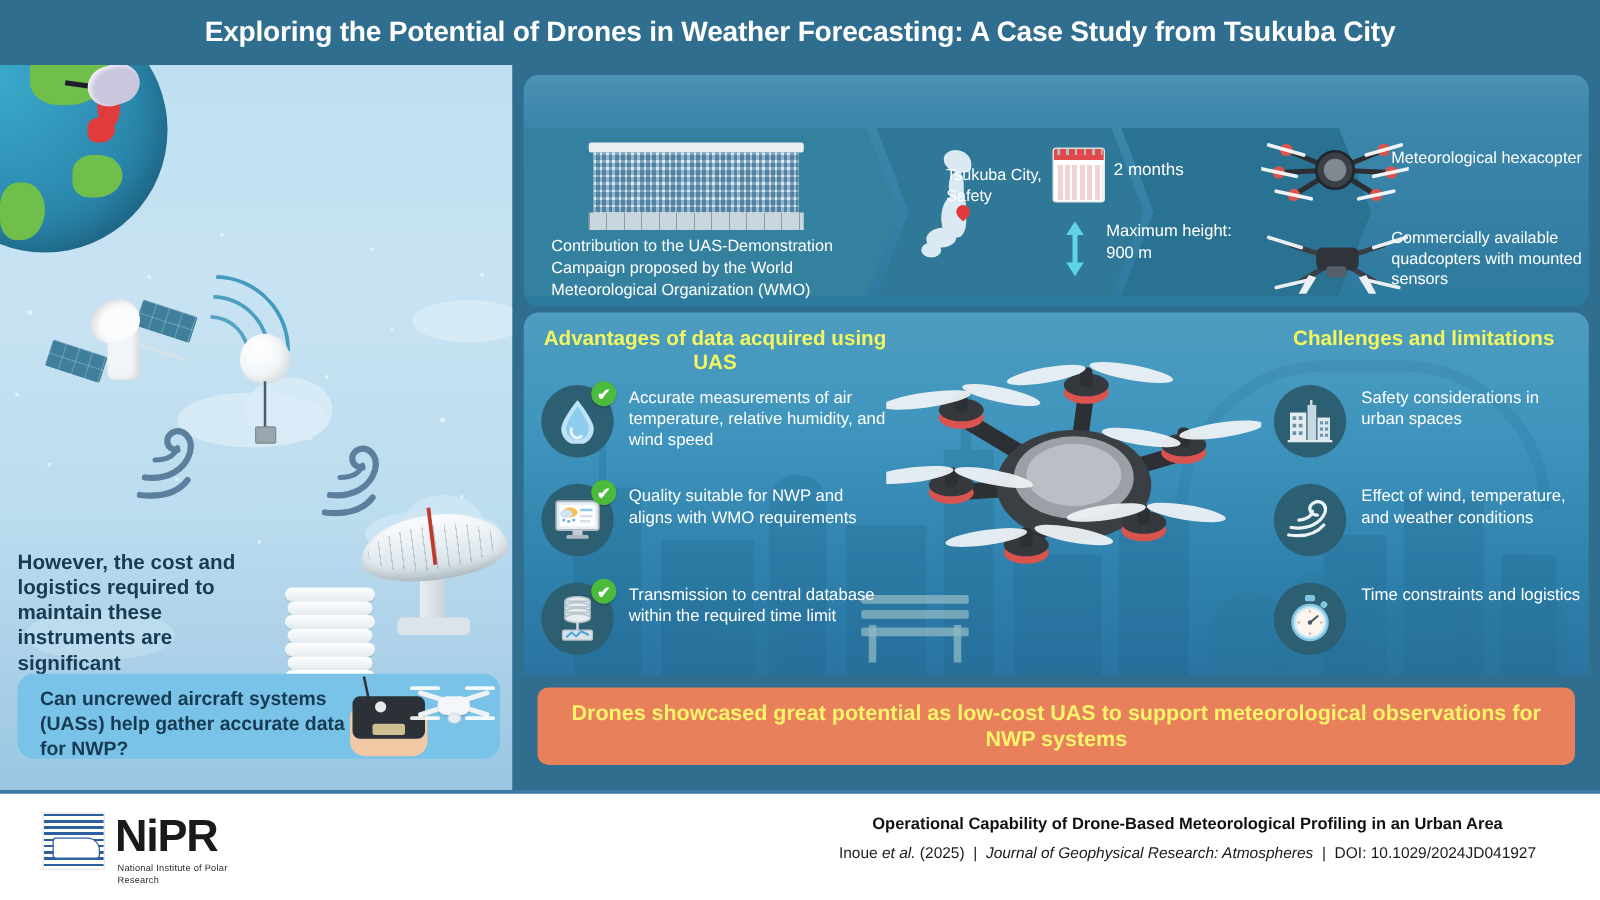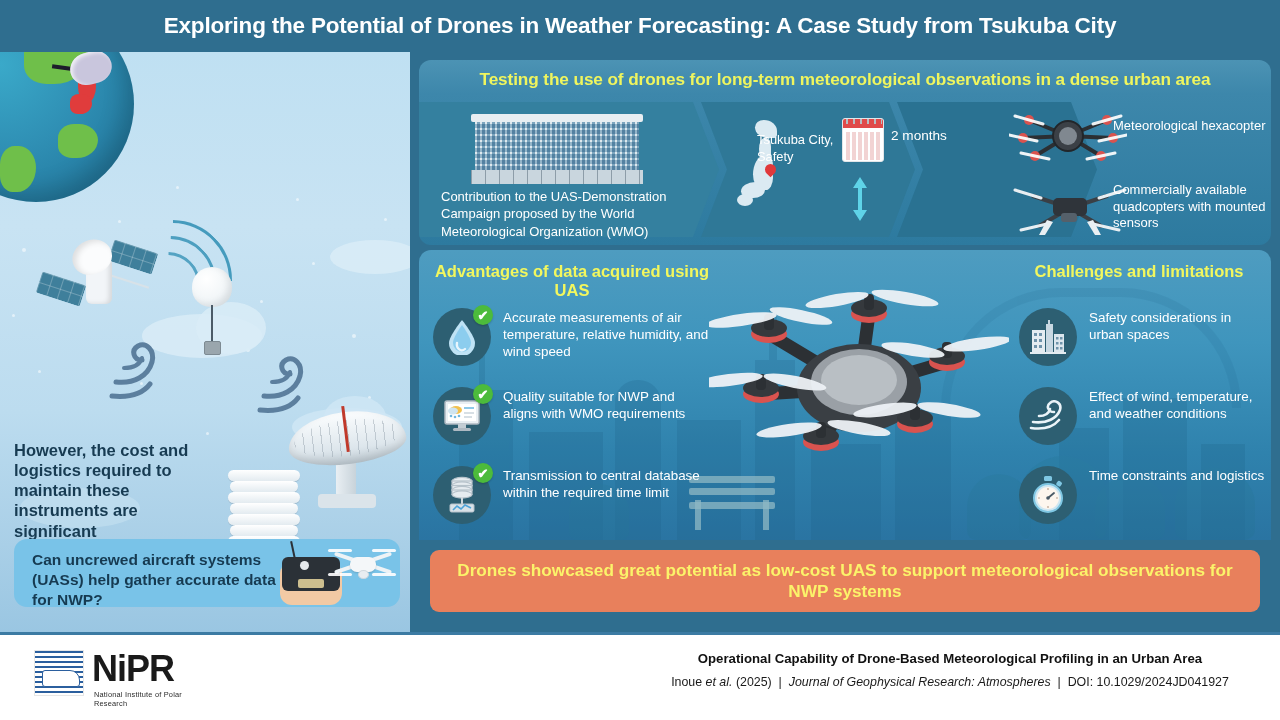--- a/index.html
+++ b/index.html
@@ -378,21 +378,20 @@
             <span class="q-body"></span>
             <span class="q-cam"></span>
           </span>
         </div>
       </div>
     </div>
 
     <div class="right-panel">
 
       <div class="testing-card">
-        <div class="testing-head">Testing the use of drones for long-term meteorological observations in a dense urban area</div>
 
         <div class="chev c1"></div>
         <div class="chev c2"></div>
         <div class="chev c3"></div>
 
         <div class="bldg">
           <span class="bldg-roof"></span>
           <span class="bldg-main"></span>
           <span class="bldg-base"></span>
         </div>
@@ -413,20 +412,21 @@
           <span class="cal-rings"></span>
           <span class="cal-grid"></span>
         </div>
         <div class="cal-label">2 months</div>
 
         <div class="arrow-v">
           <svg width="18" height="48" viewBox="0 0 18 48">
             <path d="M9 2 L16 13 L11 13 L11 35 L16 35 L9 46 L2 35 L7 35 L7 13 L2 13 Z" fill="#5fd3e8"></path>
           </svg>
         </div>
+        <div class="height-label">Maximum height: 900 m</div>
 
         <div class="hexa">
           <svg width="118" height="60" viewBox="0 0 118 60">
             <g stroke="#2b2f33" stroke-width="4" stroke-linecap="round">
               <line x1="59" y1="30" x2="20" y2="14"></line>
                 <line x1="59" y1="30" x2="98" y2="14"></line>
               <line x1="59" y1="30" x2="14" y2="32"></line>
                 <line x1="59" y1="30" x2="104" y2="32"></line>
               <line x1="59" y1="30" x2="26" y2="50"></line>
                 <line x1="59" y1="30" x2="92" y2="50"></line>

